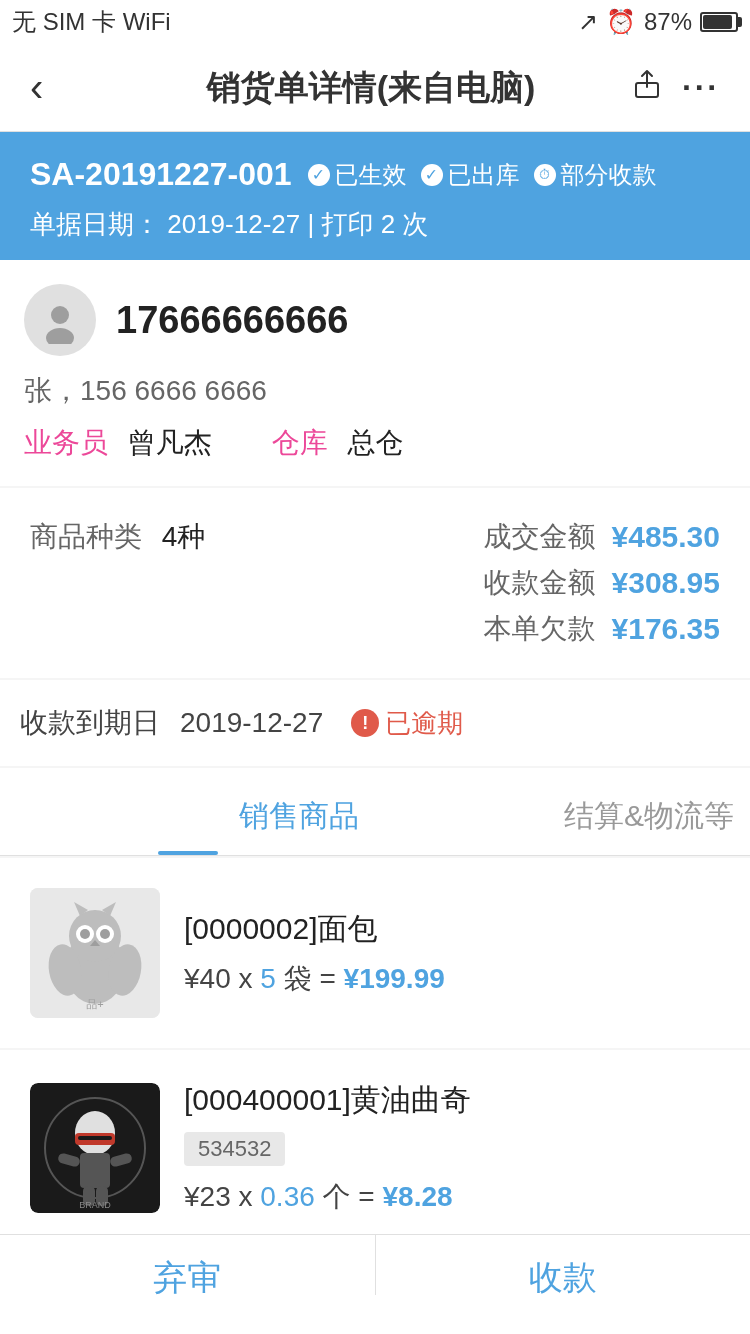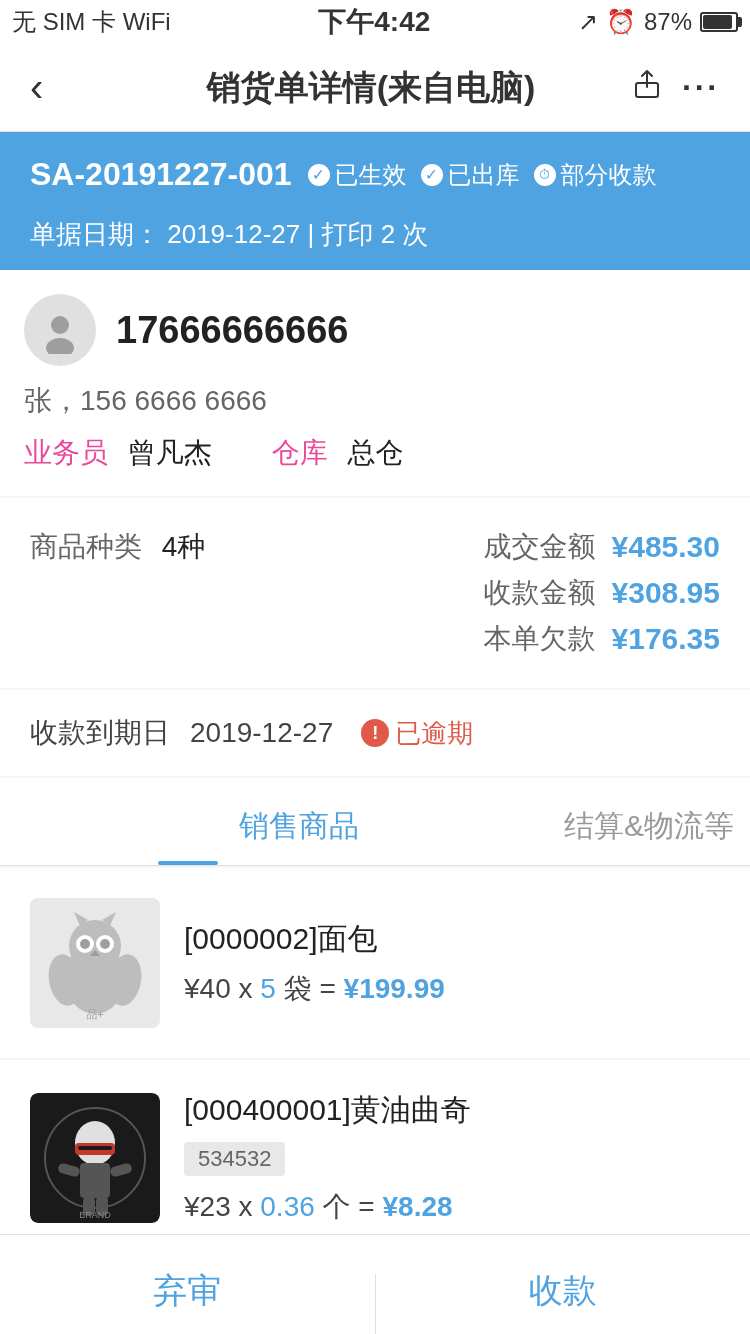--- a/index.html
+++ b/index.html
@@ -57,21 +57,21 @@
 
     
     .order-header {
       background: #4FA3E0;
       padding: 24px 30px 18px;
     }
     .order-header-row1 {
       display: flex;
       align-items: center;
       gap: 16px;
-      margin-bottom: 24px;
+      margin-bottom: 14px;
     }
     .order-id {
       font-size: 32px;
       font-weight: 700;
       color: #fff;
     }
     .order-badges {
       display: flex;
       align-items: center;
       gap: 14px;
@@ -175,21 +175,21 @@
       align-items: center;
       gap: 16px;
       font-size: 28px;
     }
     .amount-label { color: #666; }
     .amount-value { color: #4FA3E0; font-weight: 600; font-size: 30px; }
 
     
     .due-card {
       background: #fff;
-      padding: 24px 30px;
+      padding: 24px 20px;
       margin-bottom: 2px;
       display: flex;
       align-items: center;
       gap: 12px;
       font-size: 28px;
       color: #444;
     }
     .due-label { margin-right: 8px; }
     .due-date { margin-right: 16px; }
     .overdue-badge {
@@ -293,21 +293,21 @@
 
     
     .bottom-bar {
       position: fixed;
       bottom: 0;
       width: 750px;
       height: 100px;
       background: #fff;
       border-top: 1px solid #e0e0e0;
       display: flex;
-      align-items: flex-end;
+      align-items: flex-start;
     }
     .bottom-btn {
       flex: 1;
       text-align: center;
       font-size: 34px;
       font-weight: 500;
       cursor: pointer;
       padding: 20px 0;
     }
     .bottom-btn.left { color: #4FA3E0; }
@@ -318,21 +318,20 @@
       background: #e0e0e0;
     }
   </style>
 </head>
 <body>
 
 <div class="status-bar">
   <div class="status-bar-left">
     <span>无 SIM 卡  WiFi</span>
   </div>
-  <div class="status-bar-center">下午4:42</div>
   <div class="status-bar-right">
     <span>↗</span>
     <span>⏰</span>
     <span>87%</span>
     <span style="display:inline-block;width:38px;height:20px;border:2px solid #333;border-radius:3px;position:relative;vertical-align:middle;">
       <span style="display:block;position:absolute;left:1px;top:1px;width:85%;height:calc(100% - 2px);background:#333;border-radius:2px;"></span>
       <span style="display:block;position:absolute;right:-6px;top:50%;transform:translateY(-50%);width:4px;height:10px;background:#333;border-radius:0 2px 2px 0;"></span>
     </span>
   </div>
 </div>

